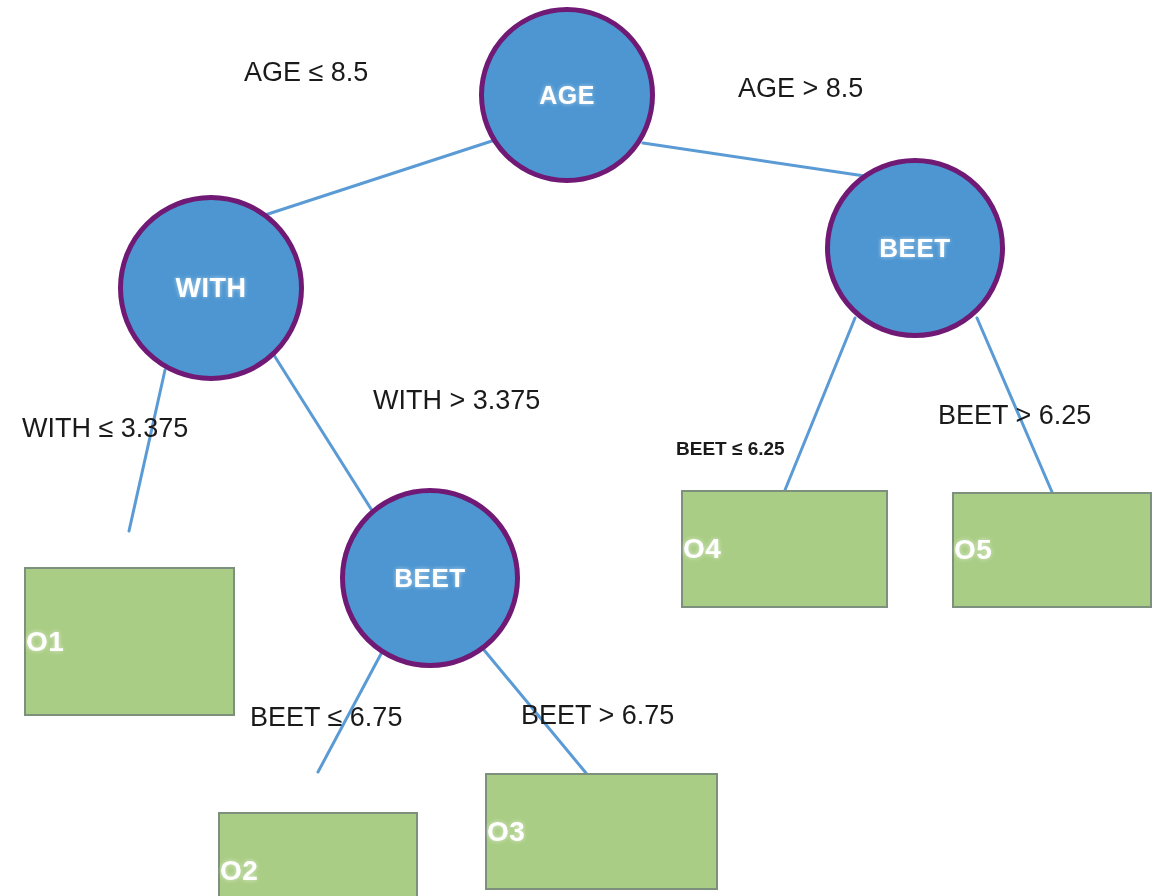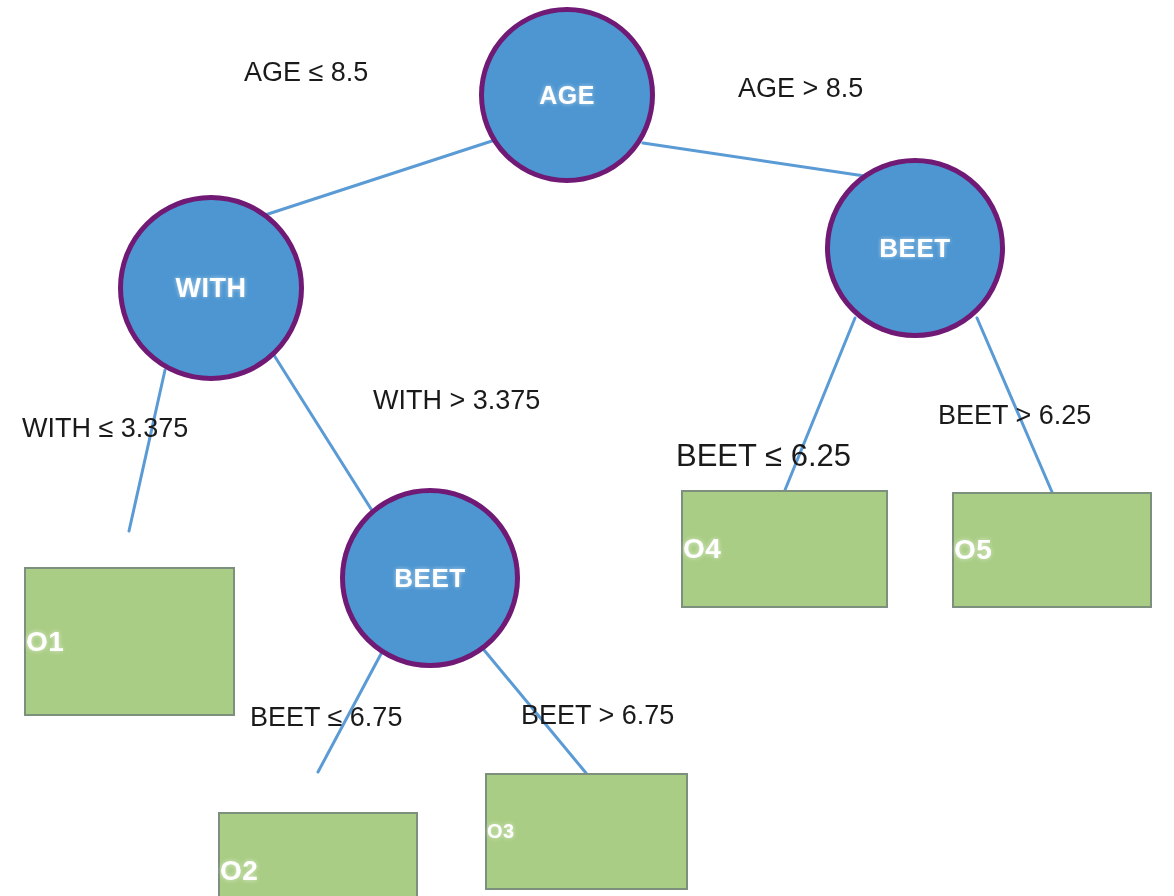--- a/index.html
+++ b/index.html
@@ -92,21 +92,21 @@
   </div>
 
   <div class="leaf-box" style="left:24px; top:531px; width:211px; height:149px; font-size:28px;margin-top:36px;">
     <span>O1</span>
   </div>
 
   <div class="leaf-box" style="left:218px; top:812px; width:200px; height:118px; font-size:28px;">
     <span>O2</span>
   </div>
 
-  <div class="leaf-box" style="left:485px; top:773px; width:203px; height:117px; font-size:20px;">
+  <div class="leaf-box" style="left:485px; top:773px; width:233px; height:117px; font-size:28px;">
     <span>O3</span>
   </div>
 
   <div class="leaf-box" style="left:681px; top:490px; width:207px; height:118px; font-size:28px;">
     <span>O4</span>
   </div>
 
   <div class="leaf-box" style="left:952px; top:492px; width:200px; height:116px; font-size:28px;">
     <span>O5</span>
   </div>
@@ -116,17 +116,17 @@
   <div class="edge-label" style="left:738px; top:73px; font-size:27px;">AGE &gt; 8.5</div>
 
   <div class="edge-label" style="left:22px; top:413px; font-size:27px;text-align:right;">WITH ≤ 3.375</div>
 
   <div class="edge-label" style="left:373px; top:385px; font-size:27px;">WITH &gt; 3.375</div>
 
   <div class="edge-label" style="left:250px; top:702px; font-size:27px;">BEET ≤ 6.75</div>
 
   <div class="edge-label" style="left:521px; top:700px; font-size:27px;">BEET &gt; 6.75</div>
 
-  <div class="edge-label" style="left:676px; top:438px; font-size:31px;">BEET ≤ 6.25</div>
+  <div class="edge-label" style="left:676px; top:438px; font-size:19px;font-weight:bold;">BEET ≤ 6.25</div>
 
   <div class="edge-label" style="left:938px; top:400px; font-size:27px;">BEET &gt; 6.25</div>
 
 </div>
 
 </body></html>

